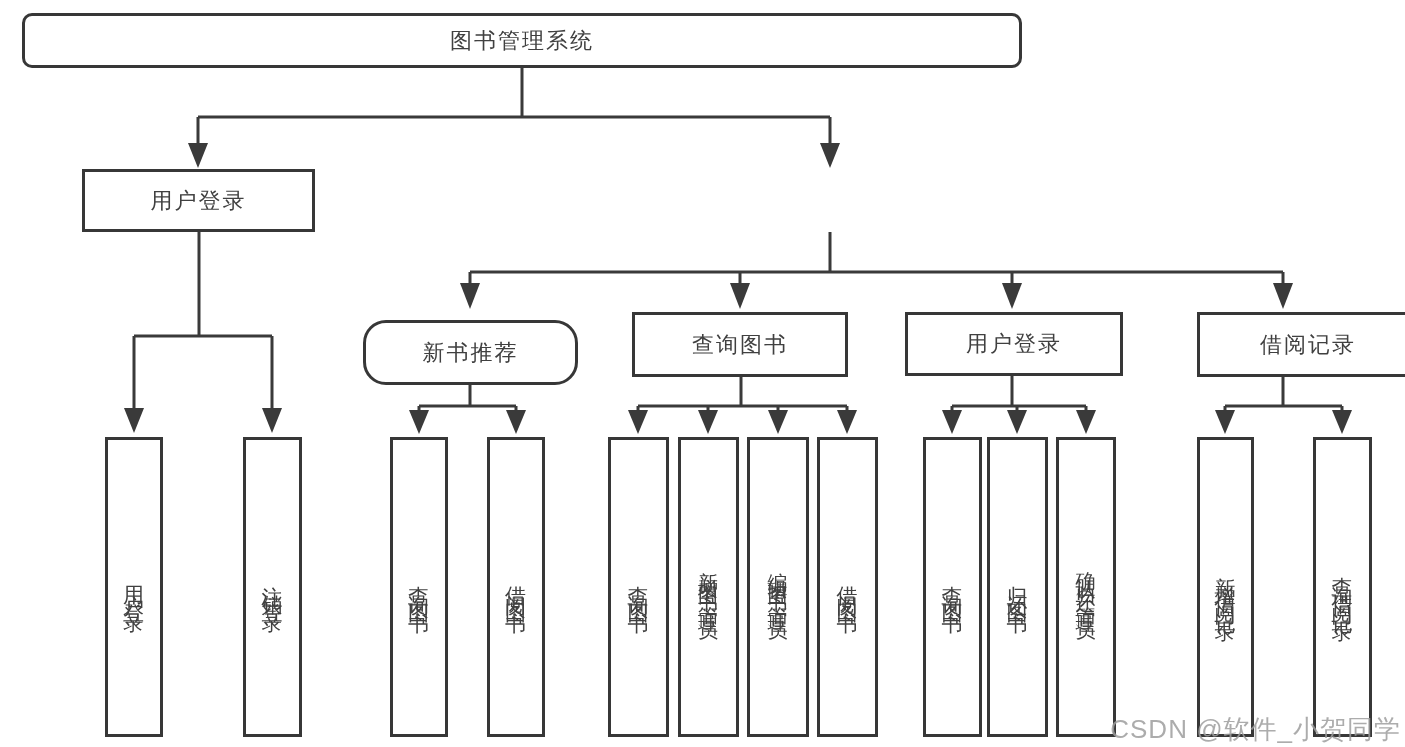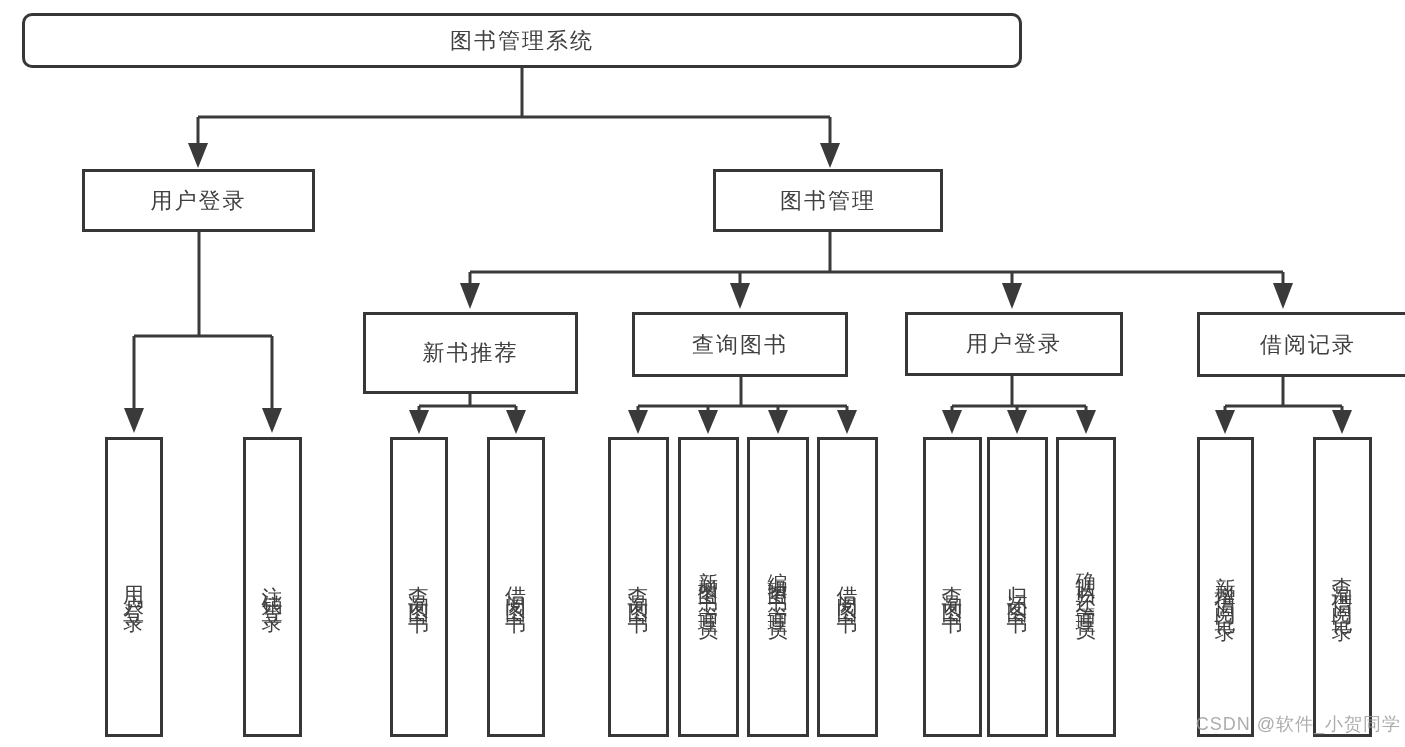--- a/index.html
+++ b/index.html
@@ -22,21 +22,21 @@
   }
   .leaf{
     writing-mode:vertical-rl;text-orientation:mixed;
     font-size:21px;letter-spacing:9px;
   }
   .leaf.long{letter-spacing:7px;font-size:20px;}
   .watermark{
     position:absolute;z-index:3;
     right:4px;top:712px;
     color:#9e9e9e;opacity:.85;
-    font-size:18px;letter-spacing:1px;
+    font-size:26px;letter-spacing:1px;
     white-space:nowrap;
   }
 </style>
 </head>
 <body>
 
 <div class="stage">
 
   <svg class="wires" width="1405" height="747" viewBox="0 0 1405 747">
     <g>
@@ -77,23 +77,22 @@
     <g>
       <path d="M1283,377 V406 M1225,406 H1342 M1225,406 V411 M1342,406 V411"></path>
       <polygon points="1215,410 1235,410 1225,434"></polygon>
       <polygon points="1332,410 1352,410 1342,434"></polygon>
     </g>
   </svg>
 
   <div class="node" style="left:22px;top:13px;width:1000px;height:55px;border-radius:10px;">图书管理系统</div>
 
   <div class="node" style="left:82px;top:169px;width:233px;height:63px;">用户登录</div>
-  <div class="node" style="left:713px;top:169px;width:230px;height:63px;">图书管理</div>
 
-  <div class="node" style="left:363px;top:312px;width:215px;height:82px;">新书推荐</div>
+  <div class="node" style="left:363px;top:320px;width:215px;height:65px;border-radius:23px;">新书推荐</div>
   <div class="node" style="left:632px;top:312px;width:216px;height:65px;">查询图书</div>
   <div class="node" style="left:905px;top:312px;width:218px;height:64px;">用户登录</div>
   <div class="node" style="left:1174px;top:312px;width:222px;height:65px;margin-left:23px;">借阅记录</div>
 
   <div class="node leaf" style="left:105px;top:437px;width:58px;height:300px;">用户登录</div>
   <div class="node leaf" style="left:243px;top:437px;width:59px;height:300px;">注销登录</div>
 
   <div class="node leaf" style="left:390px;top:437px;width:58px;height:300px;">查询图书</div>
   <div class="node leaf" style="left:487px;top:437px;width:58px;height:300px;">借阅图书</div>
 

